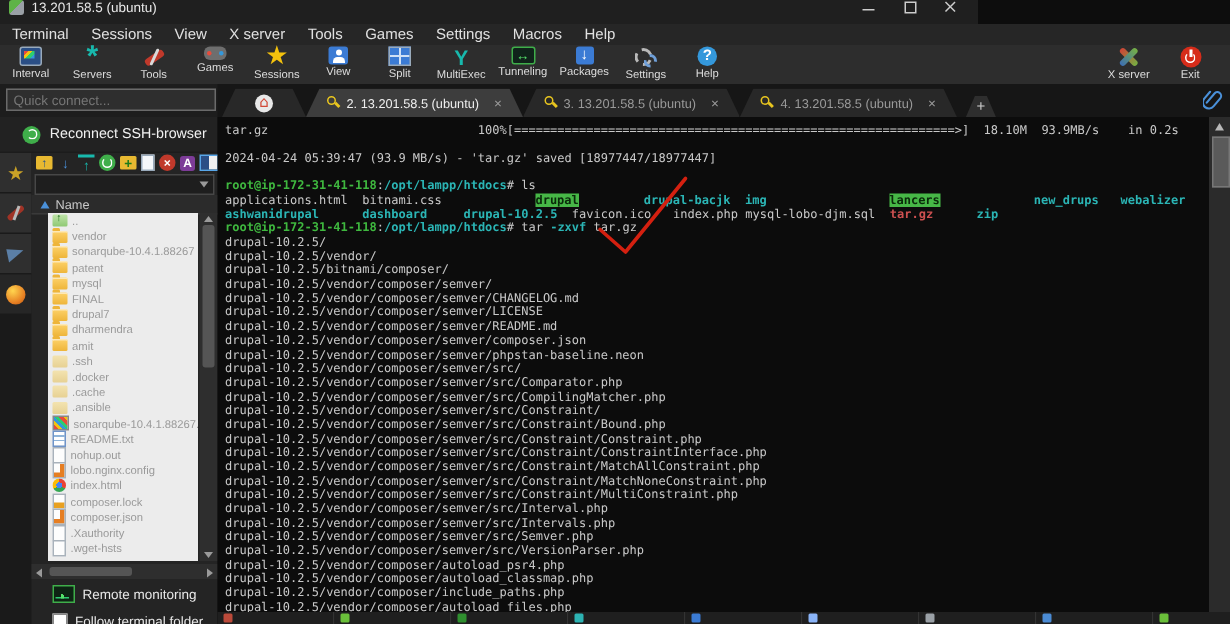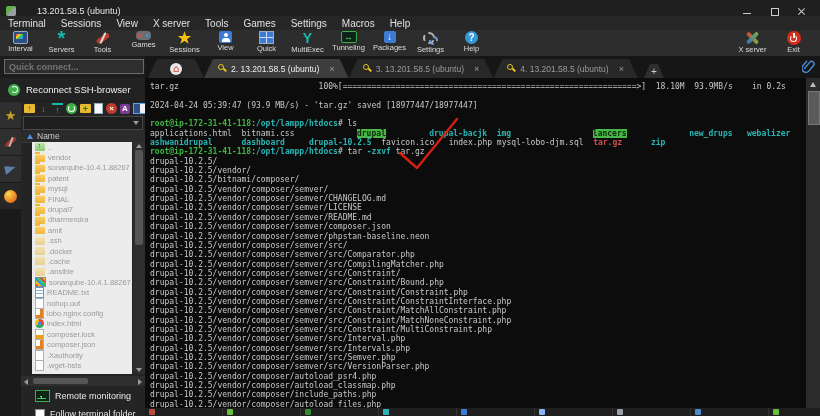--- a/index.html
+++ b/index.html
@@ -1,21 +1,21 @@
 <!DOCTYPE html>
 <html><head>
 <meta charset="utf-8">
 <style>
   html,body{margin:0;padding:0;background:#000;}
   #app{position:relative;width:820px;height:416px;overflow:hidden;background:#0d0d0d;
        font-family:"Liberation Sans",sans-serif;color:#ddd;}
   .abs{position:absolute;}
 
   
-  #titlebar{left:0;top:0;width:820px;height:16px;background:#1f1f1f;display:flex;align-items:flex-end;gap:16px;}
+  #titlebar{left:0;top:0;width:652px;height:16px;background:#1f1f1f;display:flex;align-items:flex-start;}
   #app-icon{width:10px;height:10px;margin:0 5px 0 6px;border-radius:2px;
             background:linear-gradient(135deg,#5fb347 50%,#9aa0a6 50%);}
   #win-title{font-size:9px;color:#e8e8e8;}
   #win-controls{margin-left:auto;display:flex;align-items:center;gap:18px;padding-right:14px;}
   .wc{width:9px;height:9px;position:relative;cursor:default;}
   #wc-min::after{content:"";position:absolute;left:0;bottom:2px;width:8px;height:1px;background:#ccc;}
   #wc-max::after{content:"";position:absolute;left:1px;top:1px;width:6px;height:6px;border:1px solid #ccc;}
   #wc-close::before,#wc-close::after{content:"";position:absolute;left:4px;top:0;width:1px;height:9px;background:#ccc;}
   #wc-close::before{transform:rotate(45deg);} #wc-close::after{transform:rotate(-45deg);}
 
@@ -60,40 +60,40 @@
   .tbi-xserver::after{content:"";position:absolute;width:15px;height:4px;border-radius:2px;transform:rotate(-45deg);
        background:linear-gradient(90deg,#3d6fb4,#76b042);}
   .tbi-exit{width:14px;height:14px;background:#d62c1a;border-radius:50%;}
   .tbi-exit::before{content:"";position:absolute;left:3.5px;top:3.5px;width:5px;height:5px;border:1.5px solid #fff;border-radius:50%;border-top-color:transparent;}
   .tbi-exit::after{content:"";position:absolute;left:6.5px;top:2px;width:1.5px;height:5px;background:#fff;}
 
   
   #tabrow{left:0;top:56px;width:820px;height:22px;background:#161616;}
   #qc-wrap{position:absolute;left:0;top:0;width:145px;height:22px;background:#1d1d1d;}
   #quick-connect{position:absolute;left:4px;top:3px;width:130px;height:13px;background:#2e2e2e;
-       border:1px solid #6a6a6a;color:#9a9a9a;font-size:9px;padding:0 4px;font-family:"Liberation Sans",sans-serif;font-weight:bold;}
+       border:1px solid #6a6a6a;color:#9a9a9a;font-size:9px;padding:0 4px;font-family:"Liberation Sans",sans-serif;}
   #tabstrip{position:absolute;left:148px;top:0;width:660px;height:22px;display:flex;align-items:flex-end;}
   .tab{height:19px;display:flex;align-items:center;background:#282828;color:#9a9a9a;font-size:8.5px;
        clip-path:polygon(9px 0,calc(100% - 9px) 0,100% 100%,0 100%);padding:0 14px;position:relative;cursor:default;}
   .tab.active{background:#3d3d3d;color:#eee;align-items:center;}
   .tab-home{width:36px;justify-content:center;padding:0 10px;}
   .home-badge{width:12px;height:12px;border-radius:50%;background:#e8e8e8;display:flex;align-items:center;justify-content:center;
        color:#d14836;font-size:10px;line-height:12px;font-family:"DejaVu Sans",sans-serif;}
   .key-icon{width:9px;height:9px;position:relative;margin-right:4px;flex:none;}
   .key-icon::before{content:"";position:absolute;left:0;top:0;width:4px;height:4px;border:1.5px solid #e8c51f;border-radius:50%;}
   .key-icon::after{content:"";position:absolute;left:5px;top:5px;width:4px;height:1.5px;background:#e8c51f;transform:rotate(45deg);}
   .tab-close{margin-left:10px;color:#9a9a9a;font-size:9px;}
   .tab-label{white-space:nowrap;}
   .tab-plus{width:20px;height:14px;margin-left:6px;background:#2e2e2e;clip-path:polygon(6px 0,calc(100% - 6px) 0,100% 100%,0 100%);
        display:flex;align-items:center;justify-content:center;color:#ccc;font-size:10px;align-self:flex-end;}
   #paperclip{position:absolute;right:4px;top:3px;}
 
   
   #sidebar{left:0;top:78px;width:145px;height:338px;background:#1c1c1c;}
-  #reconnect{position:absolute;left:0;top:0;width:145px;height:23px;background:#222;display:flex;align-items:center;cursor:pointer;}
+  #reconnect{position:absolute;left:0;top:0;width:145px;height:23px;background:#222;display:flex;align-items:center;cursor:pointer;justify-content:center;}
   #reconnect-icon{width:12px;height:12px;border-radius:50%;background:#3fae4a;margin:0 6px 0 8px;position:relative;flex:none;}
   #reconnect-icon::before{content:"";position:absolute;left:2.5px;top:2.5px;width:5px;height:5px;border:1.5px solid #fff;
        border-radius:50%;border-left-color:transparent;}
   #reconnect-label{font-size:9.5px;color:#f0f0f0;}
   #strip{position:absolute;left:0;top:24px;width:21px;height:314px;background:#1a1a1a;display:flex;flex-direction:column;gap:1px;}
   .strip-btn{width:21px;height:26px;background:#2f2f2f;display:flex;align-items:center;justify-content:center;cursor:pointer;}
   .strip-btn.active{background:#262626;}
   .si-star{color:#c9a227;font-size:13px;}
   .si-knife{width:14px;height:14px;position:relative;}
   .si-knife::before{content:"";position:absolute;left:0;top:5px;width:13px;height:4px;background:#a03326;border-radius:2px;transform:rotate(-40deg);}
@@ -222,21 +222,21 @@
         <div class="tb-btn">
           <div class="tbi tbi-star">★</div>
           <span class="tb-label">Sessions</span>
         </div>
         <div class="tb-btn">
           <div class="tbi tbi-view"></div>
           <span class="tb-label">View</span>
         </div>
         <div class="tb-btn">
           <div class="tbi tbi-split"></div>
-          <span class="tb-label">Quick</span>
+          <span class="tb-label">Split</span>
         </div>
         <div class="tb-btn">
           <div class="tbi tbi-multiexec">Y</div>
           <span class="tb-label">MultiExec</span>
         </div>
         <div class="tb-btn">
           <div class="tbi tbi-tunneling">↔</div>
           <span class="tb-label">Tunneling</span>
         </div>
         <div class="tb-btn">

